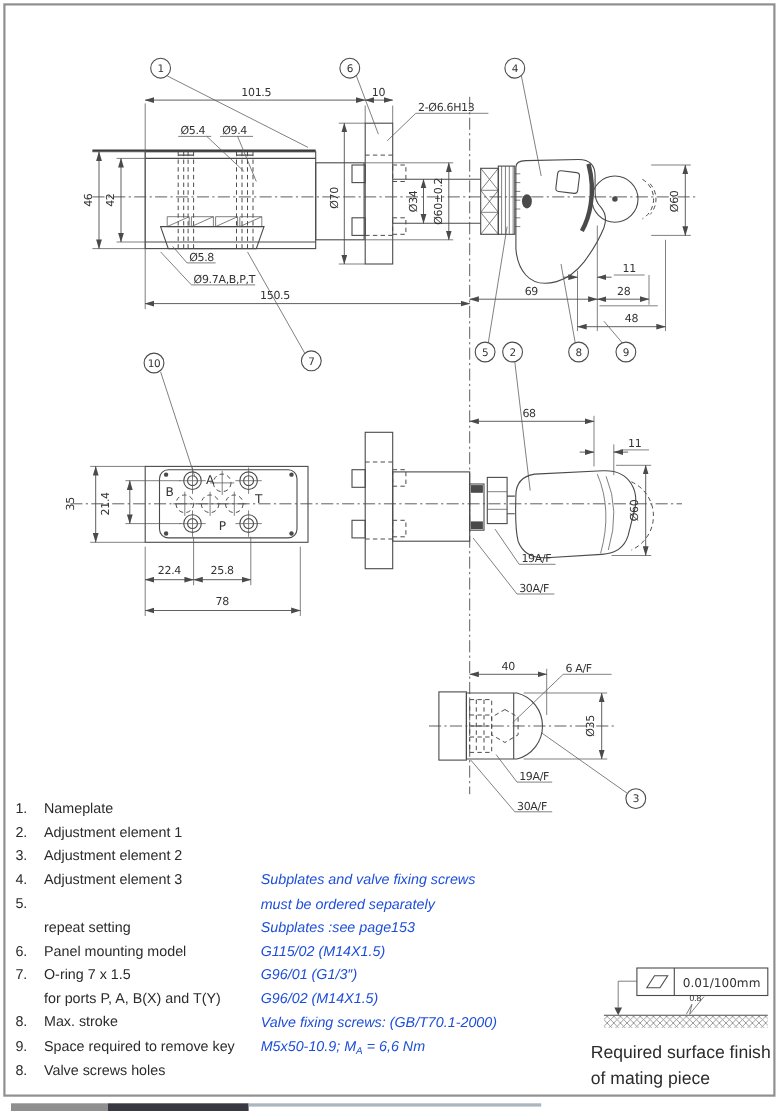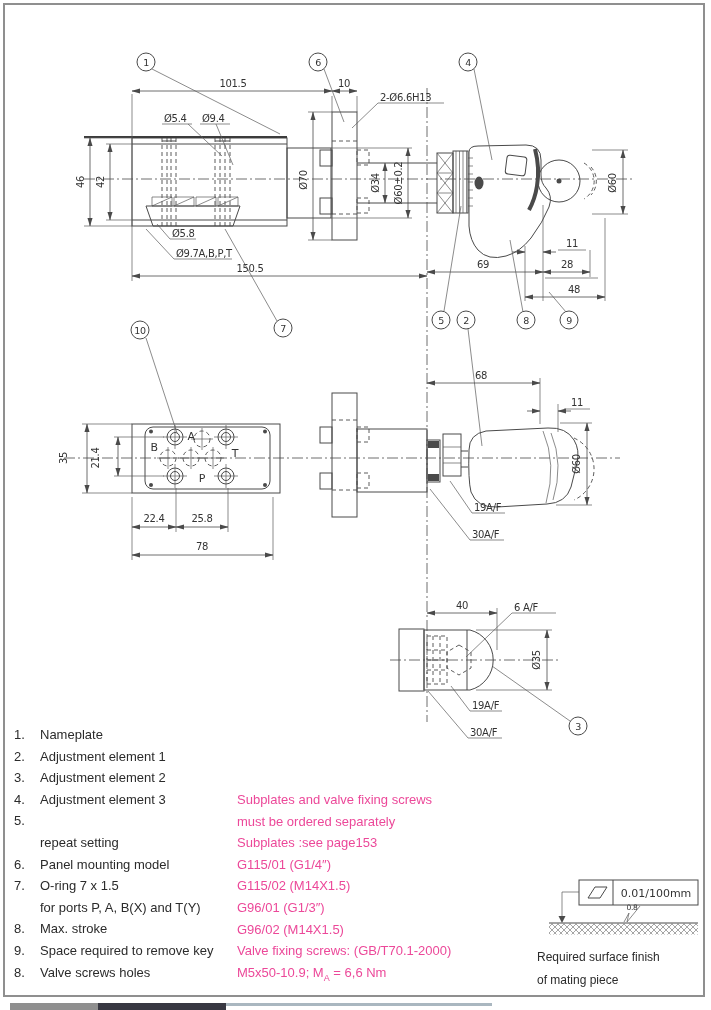--- a/index.html
+++ b/index.html
@@ -16,24 +16,24 @@
   svg text{font-family:"DejaVu Sans", sans-serif;font-size:10px;fill:#333;letter-spacing:-0.3px;}
   svg text.bal{font-size:9.5px;text-anchor:middle;}
   svg text.mid{text-anchor:middle;}
   svg text.rot{text-anchor:middle;}
   svg text.port{font-size:11px;text-anchor:middle;}
   svg text.tol{font-size:11px;text-anchor:middle;letter-spacing:0;}
   svg text.tiny{font-size:7.5px;text-anchor:middle;}
   .legend{position:absolute;left:14px;top:724px;font-size:13px;color:#2b2b2b;}
   .legend .row{display:flex;height:21.6px;line-height:21.6px;}
   .legend .num{width:26px;flex:0 0 26px;}
-  .notes{position:absolute;left:237px;top:789px;font-size:13px;color:#ec4899;}
+  .notes{position:absolute;left:237px;top:789px;font-size:13px;color:#1d4ed8;font-style:italic;}
   .notes .nline{height:21.6px;line-height:21.6px;}
   .notes sub{font-size:9px;}
-  .finish-caption{position:absolute;left:537px;top:946px;font-size:12px;color:#2b2b2b;line-height:23px;}
+  .finish-caption{position:absolute;left:537px;top:946px;font-size:16px;color:#2b2b2b;line-height:23px;}
   .strip{position:absolute;}
 </style>
 </head>
 <body>
 
 <div class="page">
   <div class="frame"></div>
 
   <svg width="711" height="1010" viewBox="0 0 711 1010">
     <defs>
@@ -343,21 +343,20 @@
     <div class="row">
         <span class="num">8.</span>
         <span>Valve screws holes</span>
       </div>
   </div>
 
   <div class="notes">
     <div class="nline">Subplates and valve fixing screws</div>
     <div class="nline">must be ordered separately</div>
     <div class="nline">Subplates :see page153</div>
-    <div class="nline">G115/01 (G1/4″)</div>
     <div class="nline">G115/02 (M14X1.5)</div>
     <div class="nline">G96/01 (G1/3″)</div>
     <div class="nline">G96/02 (M14X1.5)</div>
     <div class="nline">Valve fixing screws: (GB/T70.1-2000)</div>
     <div class="nline"><span>M5x50-10.9; M</span><sub>A</sub><span> = 6,6 Nm</span></div>
   </div>
 
   <div class="finish-caption">
     <div>Required surface finish</div>
     <div>of mating piece</div>

